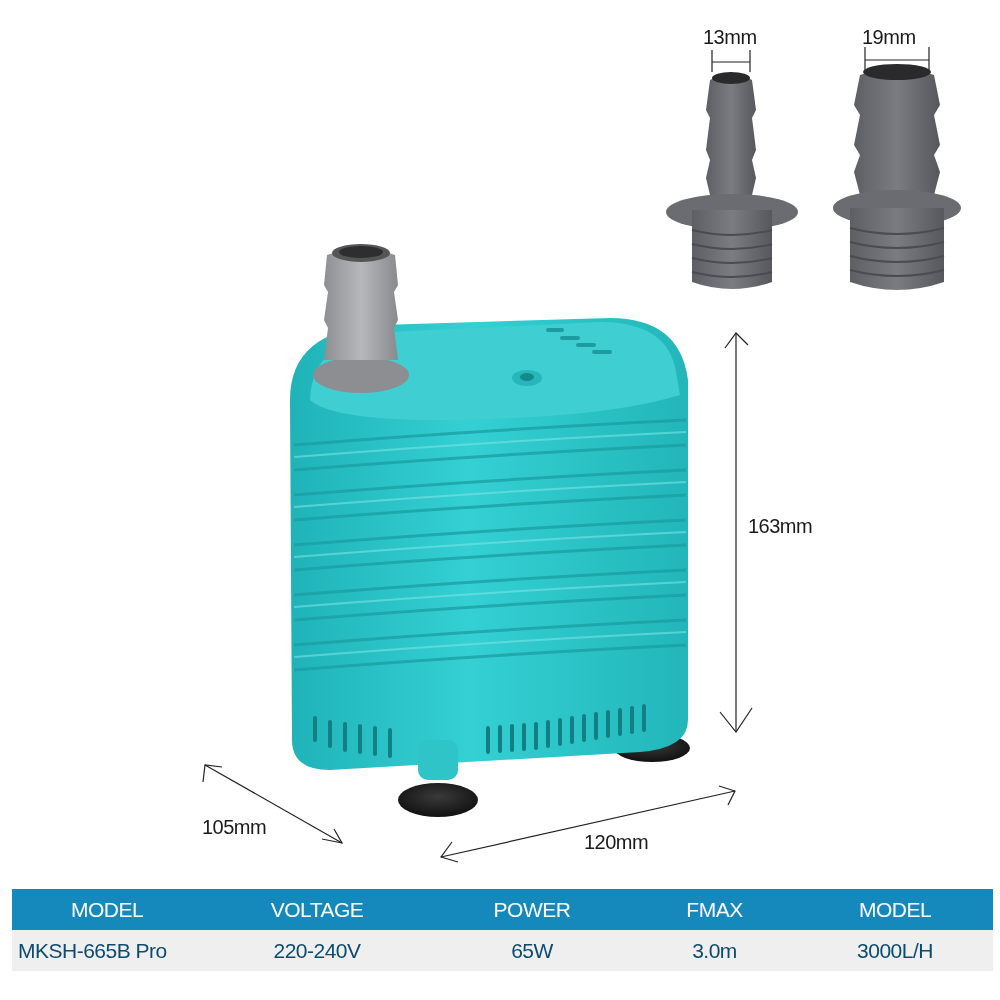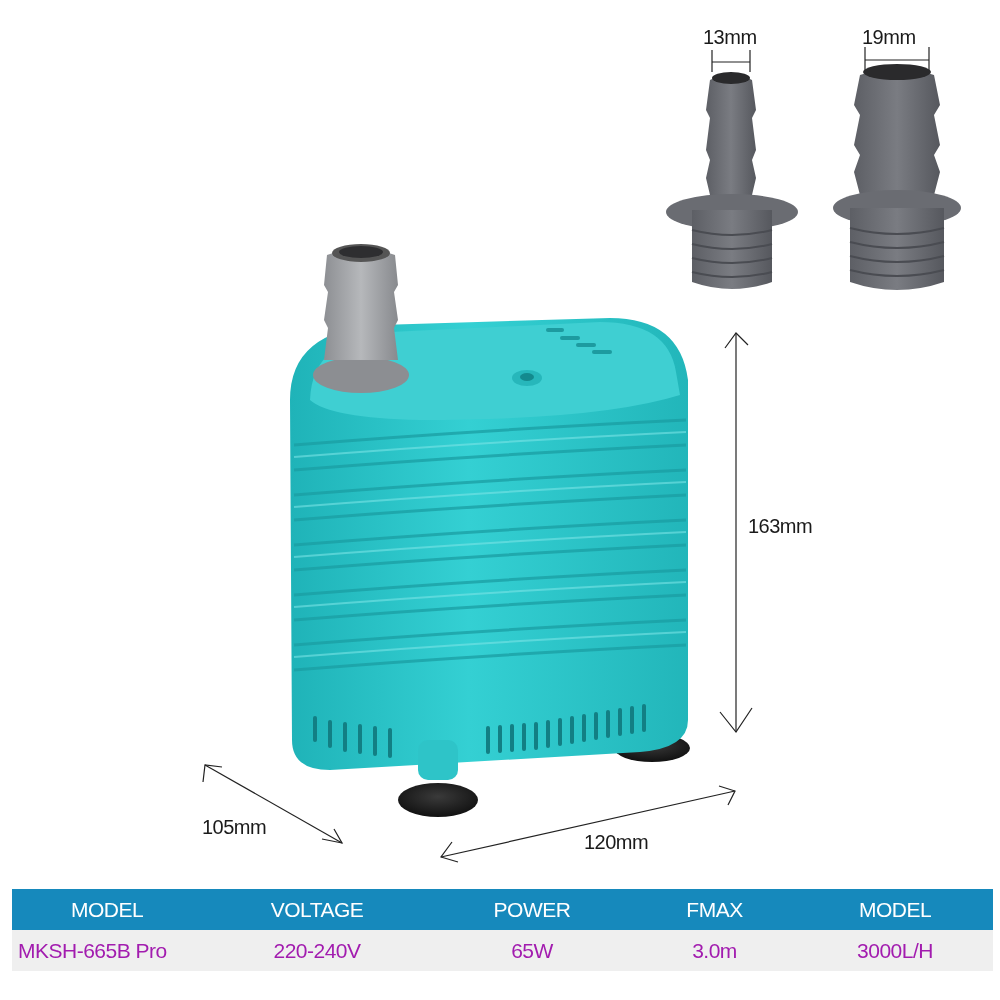--- a/index.html
+++ b/index.html
@@ -2,21 +2,21 @@
 <html><head>
 <meta charset="utf-8">
 <style>
   html, body { margin: 0; padding: 0; background: #ffffff; }
   body { width: 1000px; height: 1000px; position: relative; overflow: hidden;
          font-family: "Liberation Sans", "DejaVu Sans", sans-serif; color: #1a1a1a; }
   .dim-label { position: absolute; font-size: 20px; color: #1a1a1a; letter-spacing: -0.5px; white-space: nowrap; }
   .spec-table { position: absolute; left: 12px; top: 889px; width: 981px; border-collapse: collapse; }
   .spec-table th { background: var(--hdr, #1689BC); color: #ffffff; font-weight: normal;
                    font-size: 21px; height: 41px; padding: 0; letter-spacing: -0.5px; text-align: center; margin-top: 10px; }
-  .spec-table td { background: var(--row, #EFEFEF); color: #a21caf; font-size: 21px; height: 41px; padding: 0; letter-spacing: -0.5px; text-align: center; }
+  .spec-table td { background: var(--row, #EFEFEF); color: #0c4a6e; font-size: 21px; height: 41px; padding: 0; letter-spacing: -0.5px; text-align: center; }
   .spec-table td.first { text-align: left; padding-left: 6px; }
   svg { position: absolute; left: 0; top: 0; }
 </style>
 </head>
 <body>
 
 <svg width="1000" height="1000" viewBox="0 0 1000 1000">
   <defs>
     <linearGradient id="teal" x1="0" y1="0" x2="1" y2="0">
       <stop offset="0" stop-color="#1fb3b8"></stop>

